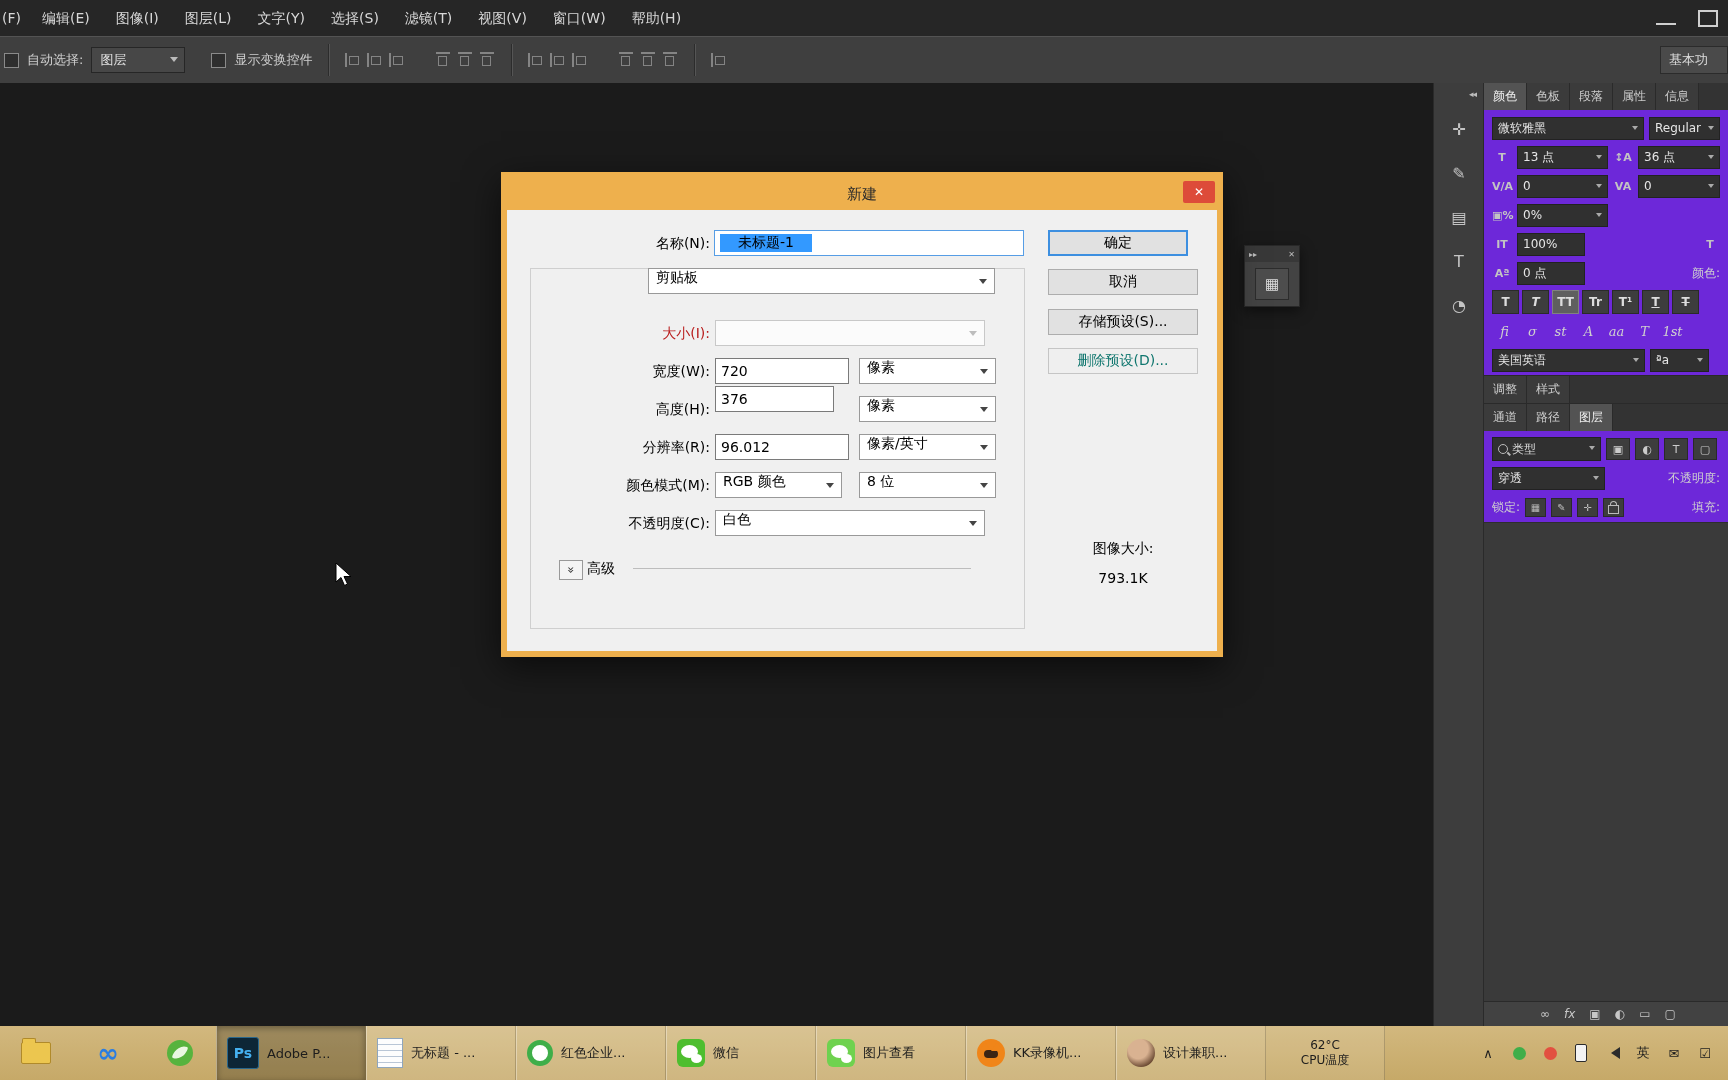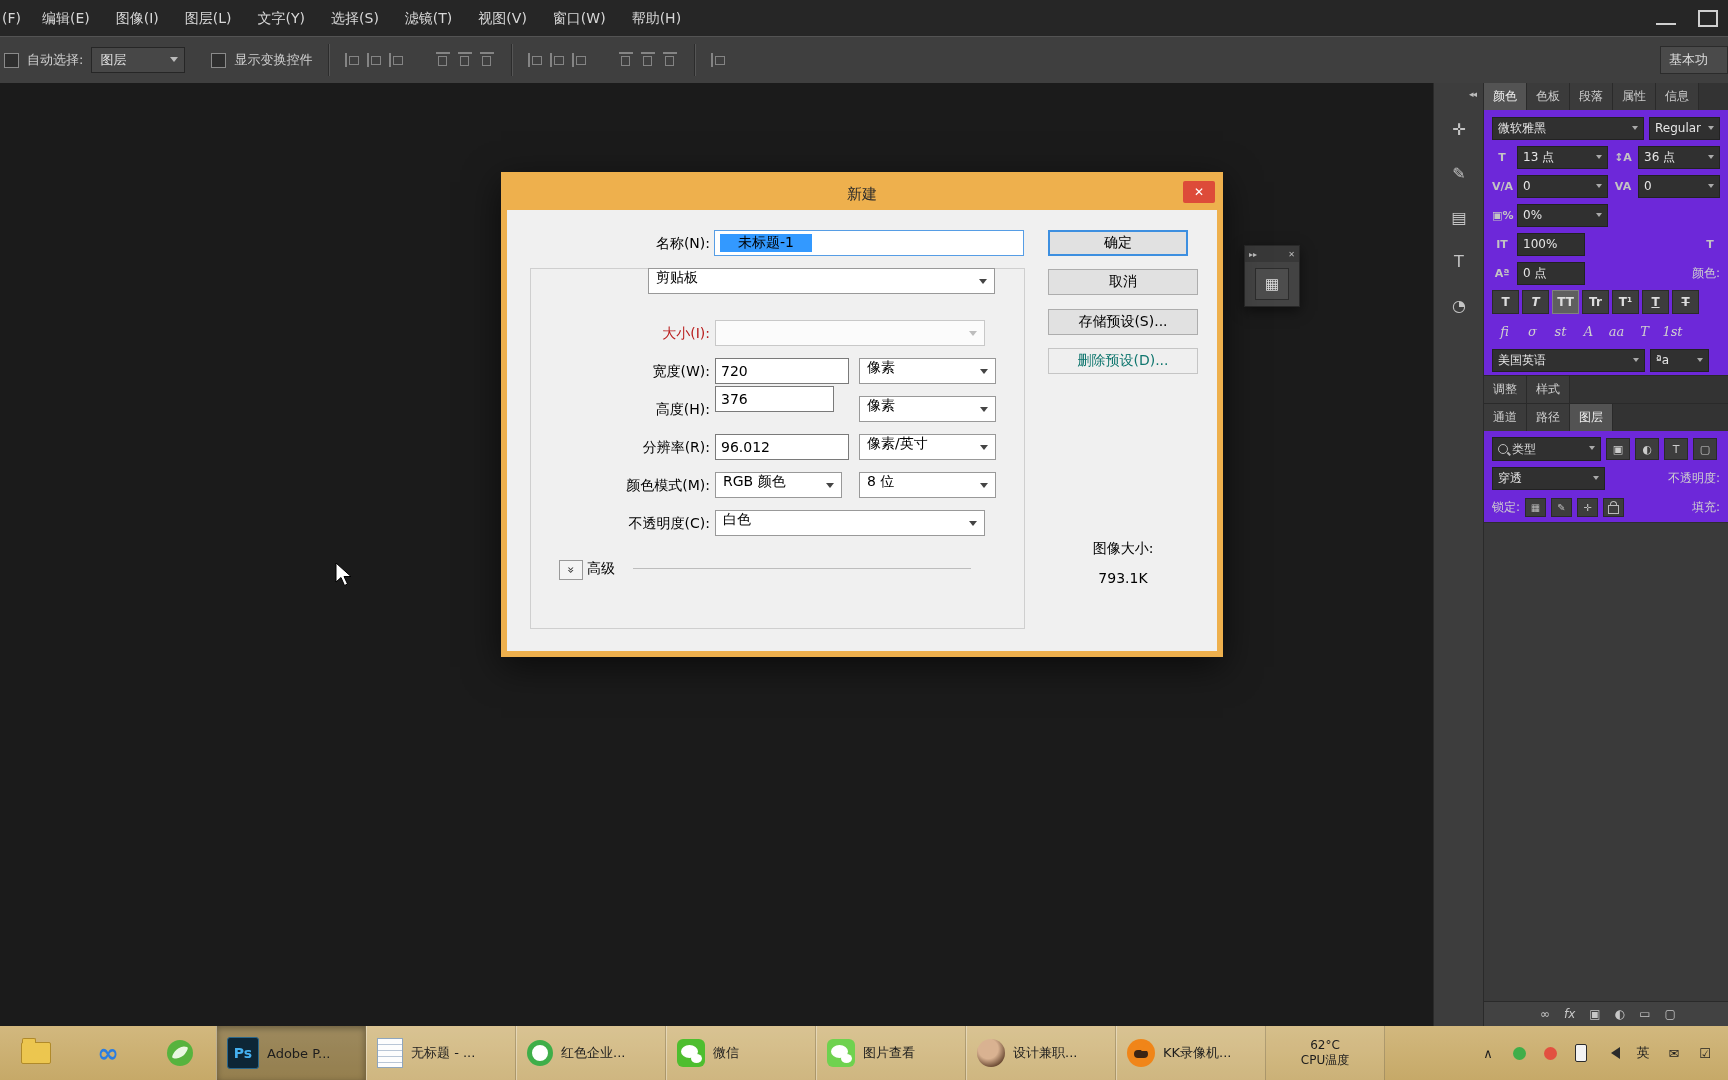--- a/index.html
+++ b/index.html
@@ -497,28 +497,28 @@
     </div>
     <div class="tb-item">
       <span class="ic ic-wechat"></span>
       <span class="tb-label">微信</span>
     </div>
     <div class="tb-item">
       <span class="ic ic-wechat lite"></span>
       <span class="tb-label">图片查看</span>
     </div>
     <div class="tb-item">
-      <span class="ic ic-avatar"></span>
-      <span class="tb-label">设计兼职...</span>
-    </div>
-    <div class="tb-item">
       <span class="ic ic-kk">
           <i></i>
         </span>
       <span class="tb-label">KK录像机...</span>
+    </div>
+    <div class="tb-item">
+      <span class="ic ic-avatar"></span>
+      <span class="tb-label">设计兼职...</span>
     </div>
 
     <div class="tb-cpu">
       <span>62°C</span>
       <span>CPU温度</span>
     </div>
 
     <div class="tray">
       <span class="tico">∧</span>
       <span class="tico">

